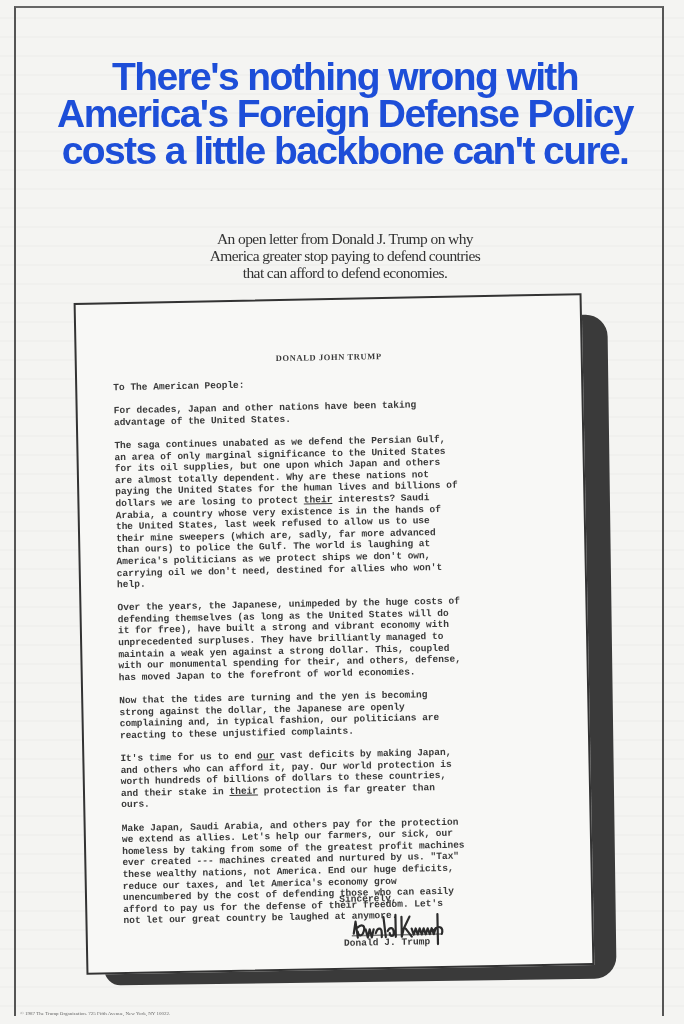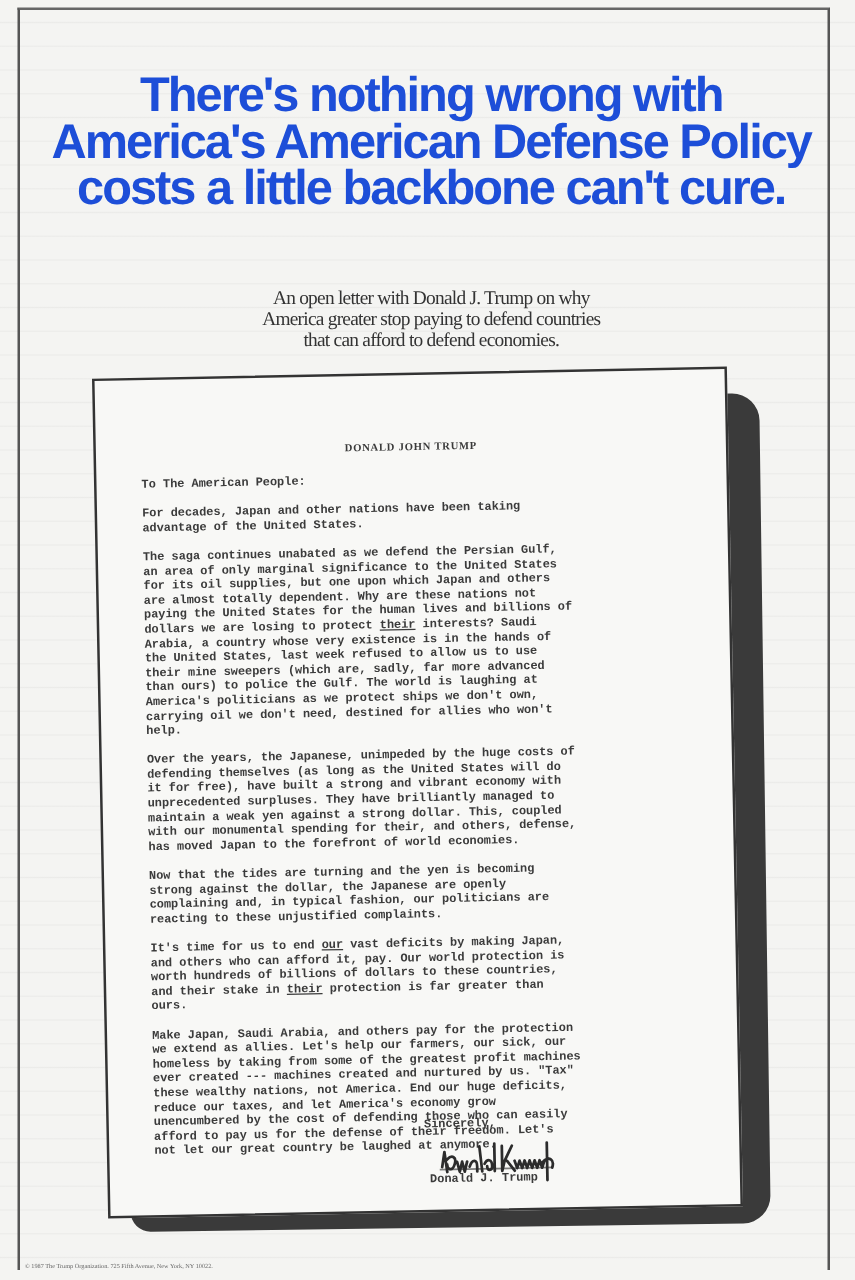--- a/index.html
+++ b/index.html
@@ -152,26 +152,26 @@
   </style>
 </head>
 <body>
 
 <div class="scanlines"></div>
 
 <div class="page-frame"></div>
 
 <div class="headline">
   <div>There's nothing wrong with</div>
-  <div>America's American Defense Policy</div>
+  <div>America's Foreign Defense Policy</div>
   <div>costs a little backbone can't cure.</div>
 </div>
 
 <div class="subhead">
-  <div>An open letter with Donald J. Trump on why</div>
+  <div>An open letter from Donald J. Trump on why</div>
   <div>America greater stop paying to defend countries</div>
   <div>that can afford to defend economies.</div>
 </div>
 
 <div class="letter-shadow"></div>
 
 <div class="letter">
   <div class="letterhead">DONALD JOHN TRUMP</div>
 
   <div class="letter-body">

